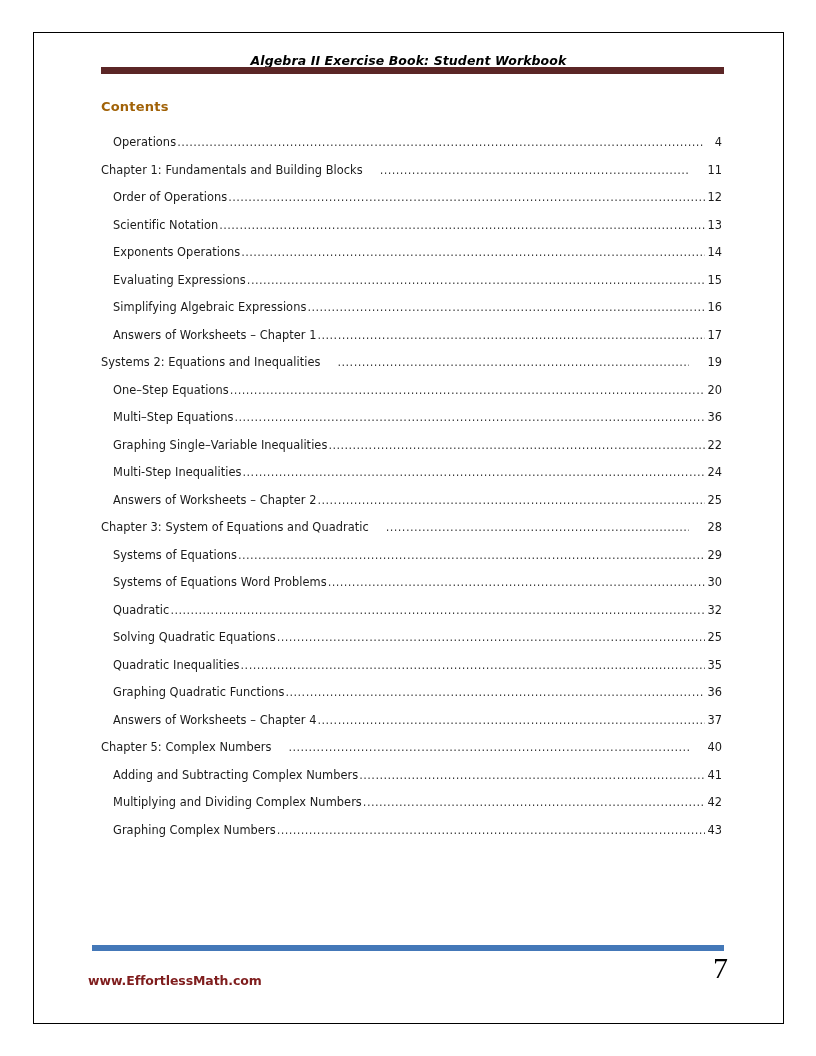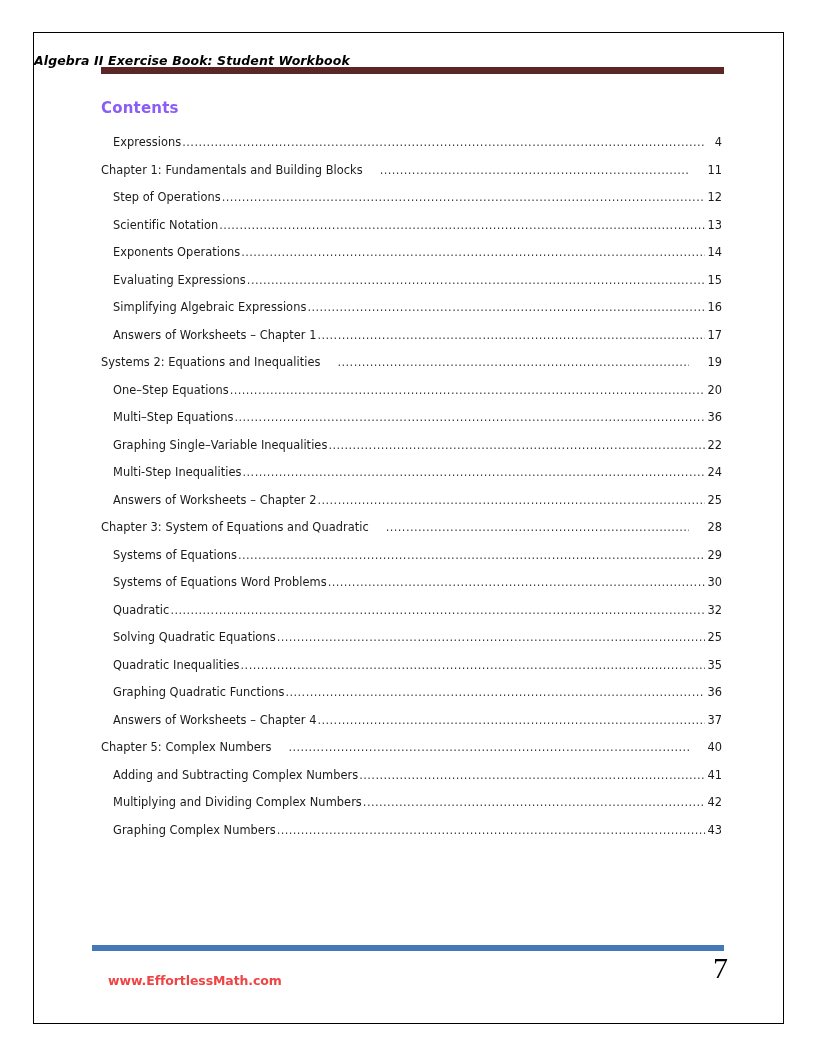--- a/index.html
+++ b/index.html
@@ -26,21 +26,21 @@
     background: #ffffff;
     box-sizing: border-box;
   }
 
   
   #running-header {
     position: absolute;
     left: 0;
     top: 18px;
     width: 100%;
-    text-align: left;
+    text-align: center;
   }
   #header-title {
     font-family: "DejaVu Sans", sans-serif;
     font-style: italic;
     font-weight: bold;
     font-size: 12.5px;
     color: #000000;
     letter-spacing: 0.1px;
     display: inline-block;
   }
@@ -53,22 +53,22 @@
     background: #5B2626;
   }
 
   
   #contents-heading {
     position: absolute;
     left: 67px;
     top: 66px;
     font-family: "DejaVu Sans", sans-serif;
     font-weight: bold;
-    font-size: 15px;
-    color: #8b5cf6;
+    font-size: 13px;
+    color: #a16207;
     letter-spacing: 0.2px;
   }
 
   
   #toc-list {
     position: absolute;
     left: 0;
     top: 102px;
     width: 100%;
   }
@@ -125,26 +125,26 @@
   #footer-rule {
     position: absolute;
     left: 58px;
     top: 912px;
     width: 632px;
     height: 6px;
     background: #4478B8;
   }
   #footer-site {
     position: absolute;
-    left: 74px;
+    left: 54px;
     top: 940px;
     font-family: "DejaVu Sans", sans-serif;
     font-weight: bold;
     font-size: 12.5px;
-    color: #ef4444;
+    color: #7f1d1d;
     letter-spacing: -0.1px;
   }
   #footer-pagenum {
     position: absolute;
     right: 55px;
     top: 920px;
     font-family: "Liberation Serif", serif;
     font-size: 30px;
     color: #000000;
     line-height: 1;
@@ -157,31 +157,31 @@
 
   <div id="running-header">
     <span id="header-title">Algebra II Exercise Book: Student Workbook</span>
   </div>
   <div id="header-rule"></div>
 
   <div id="contents-heading">Contents</div>
 
   <div id="toc-list">
       <div class="toc-row level-section">
-        <span class="toc-title">Expressions</span>
+        <span class="toc-title">Operations</span>
         <span class="toc-leader"></span>
         <span class="toc-page">4</span>
       </div>
       <div class="toc-row level-chapter">
         <span class="toc-title">Chapter 1: Fundamentals and Building Blocks</span>
         <span class="toc-leader"></span>
         <span class="toc-page">11</span>
       </div>
       <div class="toc-row level-section">
-        <span class="toc-title">Step of Operations</span>
+        <span class="toc-title">Order of Operations</span>
         <span class="toc-leader"></span>
         <span class="toc-page">12</span>
       </div>
       <div class="toc-row level-section">
         <span class="toc-title">Scientific Notation</span>
         <span class="toc-leader"></span>
         <span class="toc-page">13</span>
       </div>
       <div class="toc-row level-section">
         <span class="toc-title">Exponents Operations</span>

